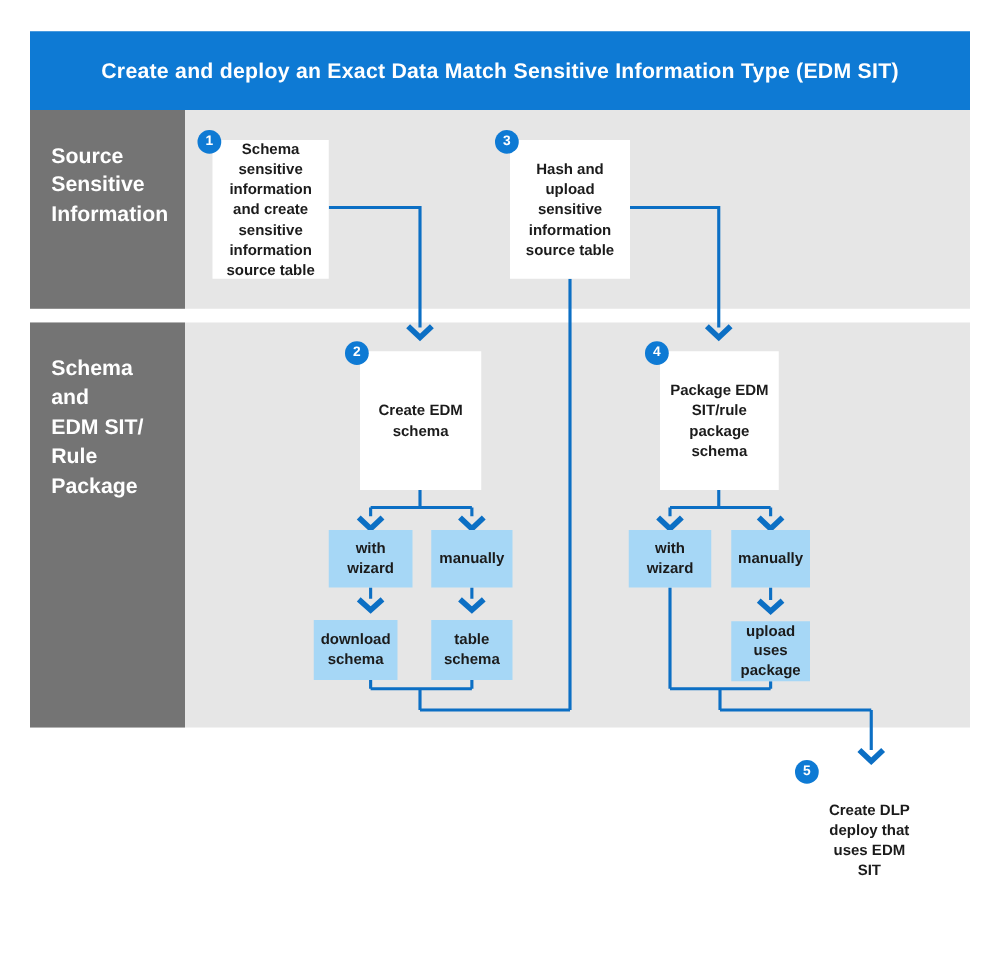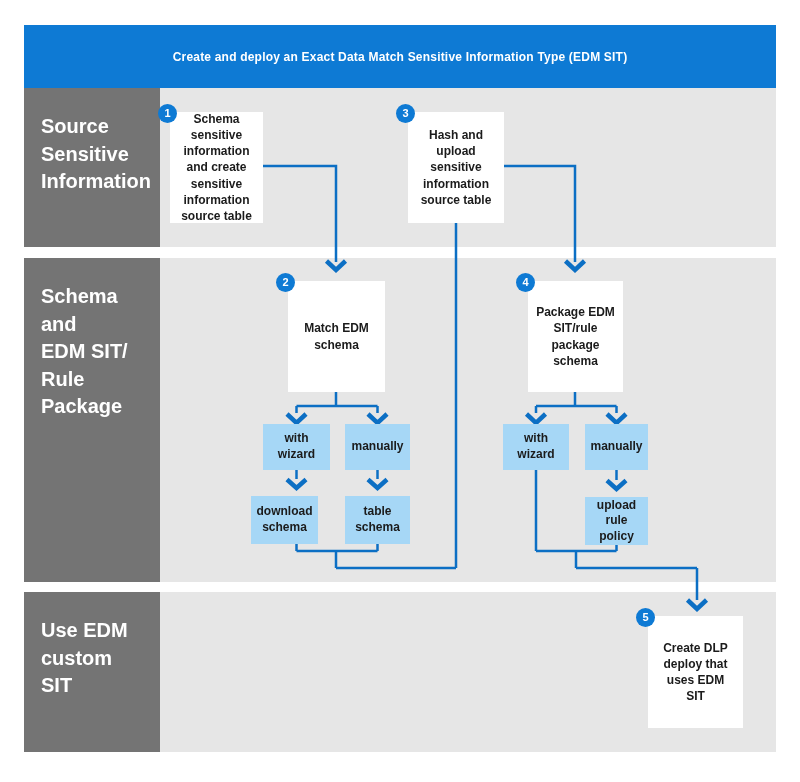--- a/index.html
+++ b/index.html
@@ -1,28 +1,28 @@
 <!DOCTYPE html>
 <html style="--title-bar: #0e7ad4; --badge: #0e7ad4; --connector: #0c6fc4; --lane-label-bg: #747474; --lane-bg: #e6e6e6; --option-box: #a6d7f6; --step-box: #ffffff;"><head>
 <meta charset="utf-8">
 <style>
   html,body{margin:0;padding:0;background:#fff;}
   body{width:800px;height:782px;font-family:"Liberation Sans","DejaVu Sans",sans-serif;}
   .canvas{position:relative;width:800px;height:782px;overflow:hidden;background:#fff;}
 
   .title-bar{position:absolute;left:24px;top:25px;width:752px;height:64px;
     background:var(--title-bar,#0e7ad4);color:#fff;display:flex;align-items:center;justify-content:center;
-    font-size:12px;font-weight:700;letter-spacing:.2px;}
+    font-size:17px;font-weight:700;letter-spacing:.2px;}
 
   .lane{position:absolute;left:24px;width:752px;background:var(--lane-bg,#e6e6e6);}
   .lane-1{top:88px;height:159px}
   .lane-2{top:258px;height:324px}
   .lane-3{top:592px;height:160px}
-  .lane-label{position:absolute;left:0;top:0;width:136px;height:100%;
-    background:var(--lane-label-bg,#747474);color:#fff;font-size:20px;font-weight:700;
+  .lane-label{position:absolute;left:0;top:0;width:124px;height:100%;
+    background:var(--lane-label-bg,#747474);color:#fff;font-size:17px;font-weight:700;
     line-height:1.38;padding:25px 16px 0 17px;box-sizing:border-box;white-space:pre-line;}
 
   svg.connectors{position:absolute;left:0;top:0;pointer-events:none;}
   .line{stroke:var(--connector,#0c6fc4);stroke-width:2.5;fill:none;}
   .arrowhead{stroke:var(--connector,#0c6fc4);stroke-width:4.5;fill:none;stroke-linejoin:miter;}
 
   .step{position:absolute;background:var(--step-box,#ffffff);display:flex;align-items:center;justify-content:center;
     text-align:center;font-size:12px;font-weight:700;color:#1b1b1b;line-height:1.35;
     padding:6px 8px;box-sizing:border-box;}
   .step-1{left:170px;top:112px;width:93px;height:111px}
@@ -58,24 +58,20 @@
   <section class="lane lane-1">
     <div class="lane-label">Source
 Sensitive
 Information</div>
   </section>
   <section class="lane lane-2">
     <div class="lane-label">Schema and
 EDM SIT/
 Rule Package</div>
   </section>
-  <section class="lane lane-3">
-    <div class="lane-label">Use EDM
-custom SIT</div>
-  </section>
 
   <svg class="connectors" width="800" height="782" viewBox="0 0 800 782">
     <g>
       <path class="line" d="M263 166 H336 V262"></path>
       <path class="arrowhead" d="M326.5 261 L336 270 L345.5 261"></path>
     </g>
     <g>
       <path class="line" d="M504 166 H575 V262"></path>
       <path class="arrowhead" d="M565.5 261 L575 270 L584.5 261"></path>
     </g>
@@ -109,36 +105,36 @@
       <path class="arrowhead" d="M687.5 600 L697 609 L706.5 600"></path>
     </g>
   </svg>
 
   <div class="step step-1">
     <span class="badge">1</span>
     <span class="step-text">Schema sensitive information and create sensitive information source table</span>
   </div>
   <div class="step step-2">
     <span class="badge">2</span>
-    <span class="step-text">Match EDM schema</span>
+    <span class="step-text">Create EDM schema</span>
   </div>
   <div class="step step-3">
     <span class="badge">3</span>
     <span class="step-text">Hash and upload sensitive information source table</span>
   </div>
   <div class="step step-4">
     <span class="badge">4</span>
     <span class="step-text">Package EDM SIT/rule package schema</span>
   </div>
   <div class="step step-5">
     <span class="badge">5</span>
     <span class="step-text">Create DLP deploy that uses EDM SIT</span>
   </div>
 
   <div class="opt opt-ww-l">with wizard</div>
   <div class="opt opt-man-l">manually</div>
   <div class="opt opt-dl">download schema</div>
   <div class="opt opt-ul">table schema</div>
   <div class="opt opt-ww-r">with wizard</div>
   <div class="opt opt-man-r">manually</div>
-  <div class="opt opt-urp">upload rule policy</div>
+  <div class="opt opt-urp">upload uses package</div>
 
 </div>
 
 </body></html>

